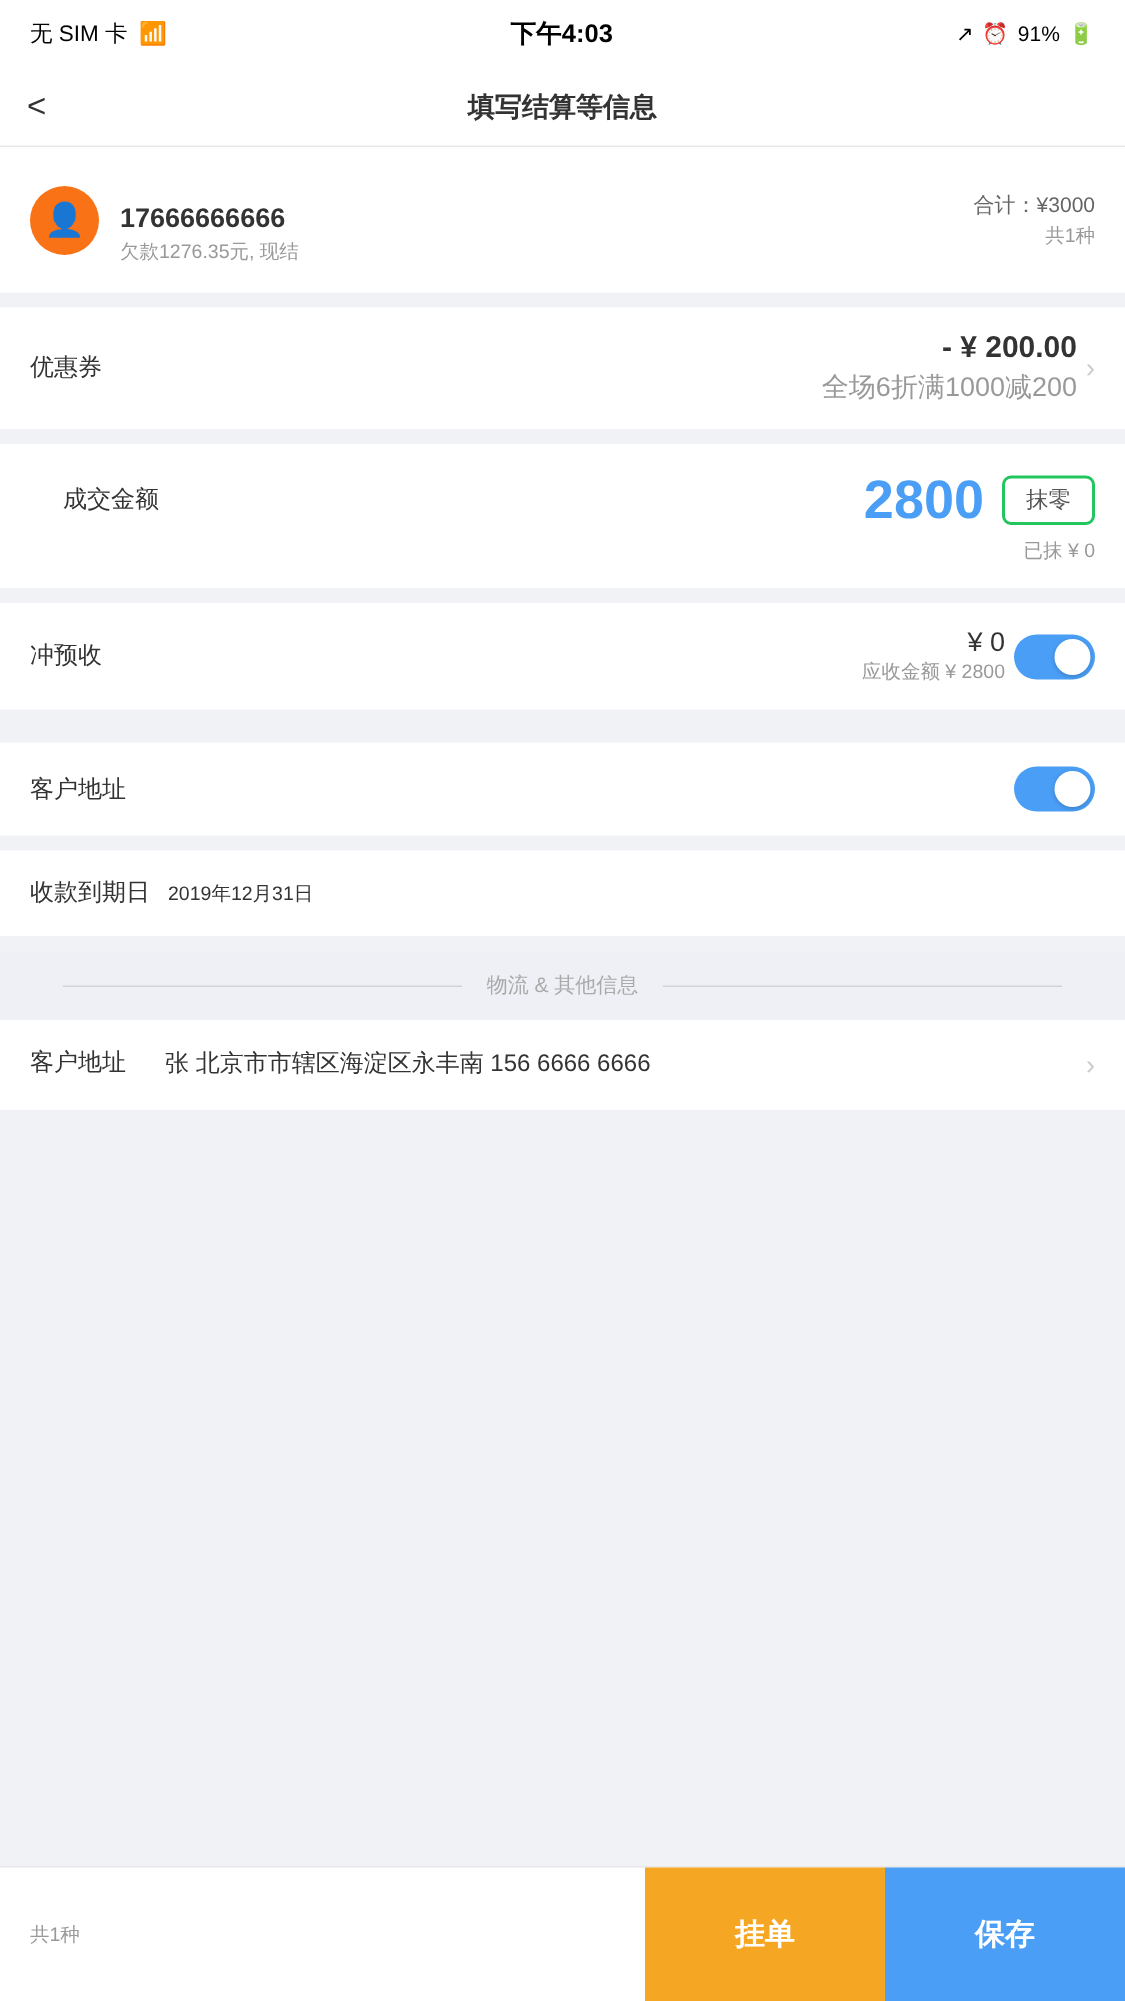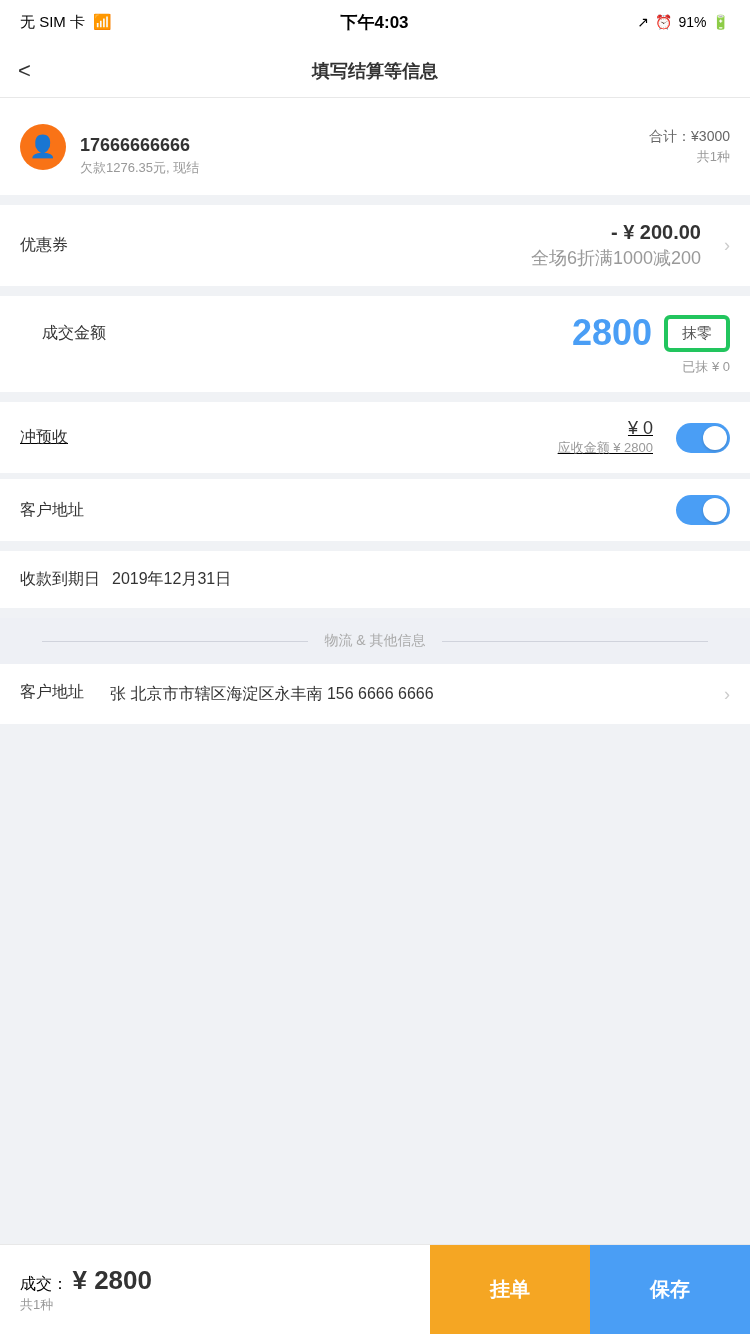--- a/index.html
+++ b/index.html
@@ -88,21 +88,21 @@
     }
     .section-row {
       display: flex;
       align-items: center;
       justify-content: space-between;
       padding: 16px 20px;
       border-bottom: 1px solid #f5f5f5;
     }
     .section-row:last-child { border-bottom: none; }
     .row-label { font-size: 16px; color: #333; }
-    .row-value-right { display: flex; align-items: center; gap: 23px; text-align: right; }
+    .row-value-right { display: flex; align-items: center; gap: 6px; text-align: right; }
     .coupon-discount { font-size: 20px; font-weight: 700; color: #333; }
     .coupon-desc { font-size: 18px; color: #999; margin-top: 2px; }
     .chevron-right { color: #ccc; font-size: 18px; }
 
     
     .amount-section {
       background: #fff;
       padding: 16px 20px;
       margin-bottom: 10px;
     }
@@ -110,36 +110,35 @@
       display: flex;
       align-items: center;
       justify-content: space-between;
       margin-bottom: 4px;
       margin-left: 22px;
     }
     .amount-label { font-size: 16px; color: #333; }
     .amount-value-wrap { display: flex; align-items: center; gap: 12px; }
     .amount-number { font-size: 36px; font-weight: 700; color: #4a9ef5; }
     .round-btn {
-      border: 4px solid #22c55e;
+      border: 2px solid #22c55e;
       border-radius: 6px;
       padding: 5px 14px;
       font-size: 15px;
       color: #555;
       background: #fff;
       cursor: pointer;
     }
     .amount-sub { font-size: 13px; color: #999; text-align: right; }
 
     
     .toggle-section {
       background: #fff;
       padding: 0 20px;
-      margin-bottom: 6px;
-      text-decoration: underline;
+      margin-bottom: 22px;
     }
     .toggle-row {
       display: flex;
       align-items: center;
       justify-content: space-between;
       padding: 16px 0;
       border-bottom: 1px solid #f5f5f5;
     }
     .toggle-row:last-child { border-bottom: none; }
     .toggle-amount { font-size: 18px; color: #333; font-weight: 500; }
@@ -181,21 +180,21 @@
     .date-row {
       background: #fff;
       padding: 18px 20px;
       font-size: 16px;
       color: #333;
       margin-bottom: 10px;
       display: flex;
       align-items: center;
     }
     .date-label { margin-right: 12px; color: #333; font-size: 16px; }
-    .date-value { color: #333; font-size: 16px; }
+    .date-value { color: #333; font-size: 13px; }
 
     
     .divider-section {
       display: flex;
       align-items: center;
       padding: 14px 42px;
       background: #eef0f5;
       margin-bottom: 0;
     }
     .divider-line {
@@ -354,21 +353,17 @@
     <span class="address-value">张 北京市市辖区海淀区永丰南 156 6666 6666</span>
     <span class="address-chevron">›</span>
   </div>
 
   <div class="gray-space"></div>
 
 </div>
 
 <div class="bottom-bar">
   <div class="bottom-info">
-    <div>
-      <span>成交：</span>
-      <span style="font-size:26px;font-weight:700;color:#333;">¥ 2800</span>
-    </div>
     <div class="bottom-count">共1种</div>
   </div>
   <button class="bottom-btn btn-hang">挂单</button>
   <button class="bottom-btn btn-save">保存</button>
 </div>
 
 </body></html>

